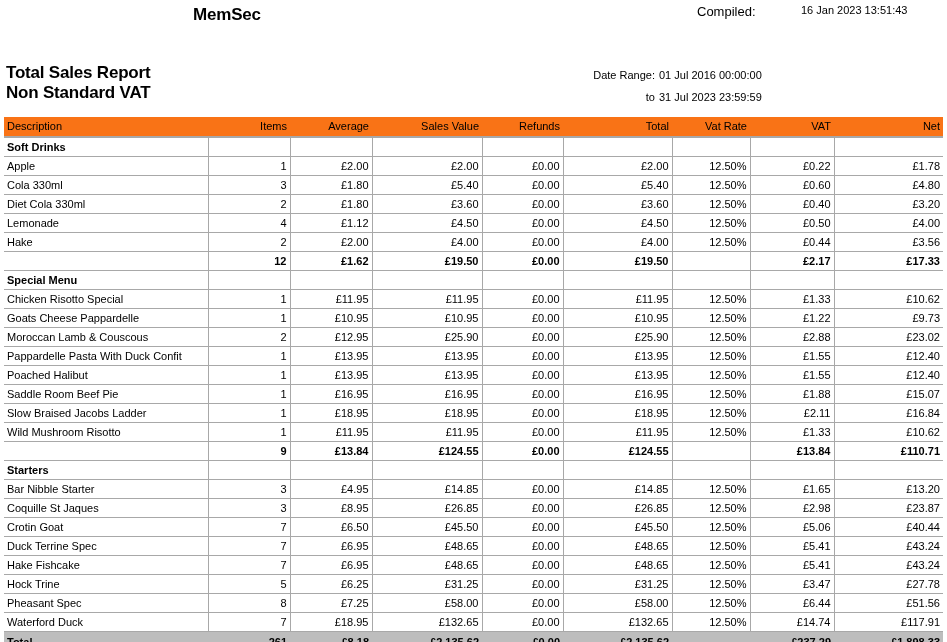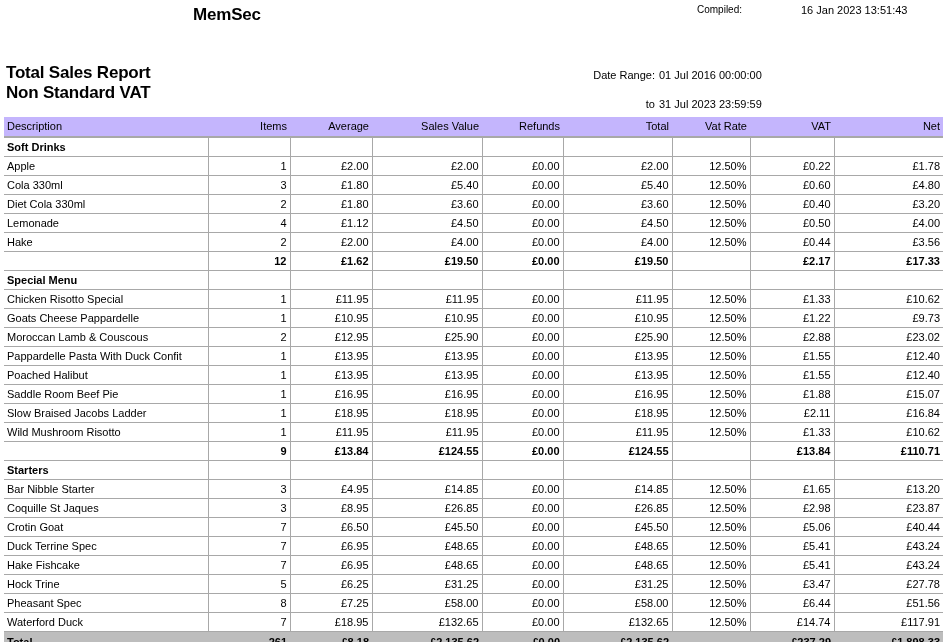--- a/index.html
+++ b/index.html
@@ -32,21 +32,21 @@
     left: 193px;
     top: 5px;
     font-size: 17px;
     font-weight: bold;
     letter-spacing: -0.2px;
   }
   .compiled-label {
     position: absolute;
     left: 697px;
     top: 4px;
-    font-size: 10px;
+    font-size: 13px;
   }
   .compiled-value {
     position: absolute;
     left: 801px;
     top: 4px;
     font-size: 11px;
     white-space: nowrap;
   }
 
   
@@ -69,21 +69,21 @@
     right: 9px;
     top: 68px;
     text-align: right;
     font-size: 11px;
     line-height: 14px;
   }
   .dr-row {
     white-space: nowrap;
   }
   .dr-row.second {
-    margin-top: 15px;
+    margin-top: 8px;
   }
   .dr-label { }
   .dr-value {
     display: inline-block;
     min-width: 124px;
     text-align: left;
     margin-left: 4px;
   }
 
   
@@ -102,21 +102,21 @@
     height: 18px;
     line-height: 18px;
     overflow: hidden;
     white-space: nowrap;
     border-left: 1px solid #a8a8a8;
     border-right: 1px solid #a8a8a8;
     border-bottom: 1px solid #a8a8a8;
     box-sizing: border-box;
   }
   .report-table thead th {
-    background: #c4b5fd;
+    background: #f97316;
     font-weight: normal;
     border-left: none;
     border-right: none;
     border-bottom: none;
     border-top: none;
     height: 19px;
     line-height: 19px;
   }
   thead th.col-desc { text-align: left; }
   thead th.num      { text-align: right; }

